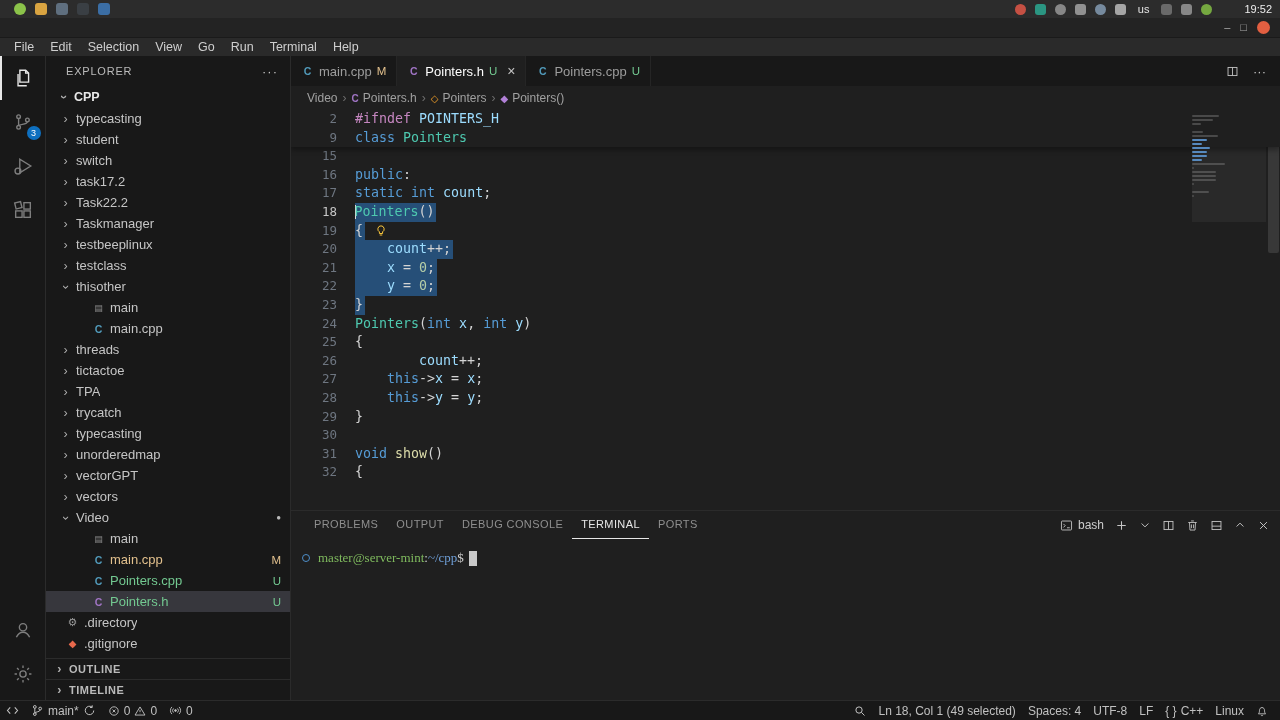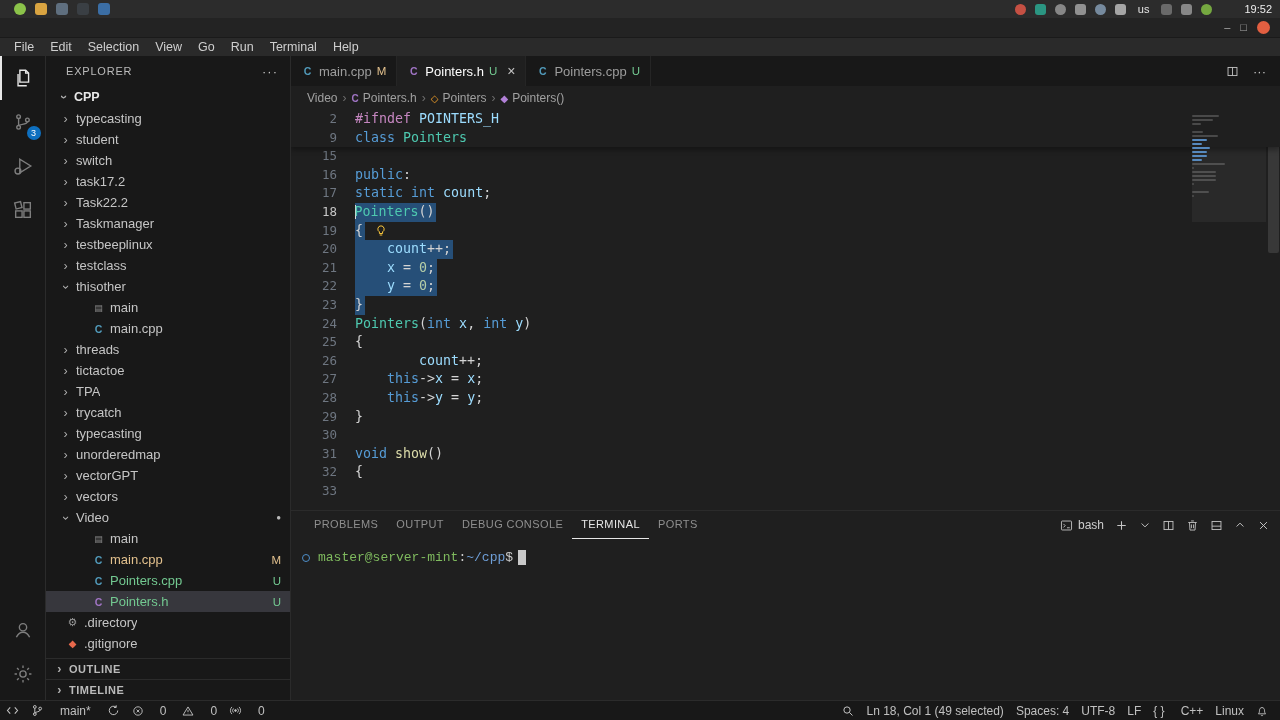--- a/index.html
+++ b/index.html
@@ -92,33 +92,33 @@
   .vthumb{position:absolute;top:3px;right:1px;width:11px;height:140px;background:rgba(121,121,121,.28);border-radius:2px}
 
   
   .panel{height:190px;flex:none;border-top:1px solid #2b2b2b;background:#1f1f1f;display:flex;flex-direction:column}
   .panel-head{height:28px;flex:none;display:flex;align-items:center;padding:0 10px 0 14px}
   .panel-tab{font-size:11px;letter-spacing:.4px;color:#8f8f8f;padding:0 9px;height:28px;line-height:27px}
   .panel-tab.active{color:#e7e7e7;border-bottom:1px solid #e7e7e7}
   .panel-actions{margin-left:auto;display:flex;align-items:center;gap:11px;color:#c5c5c5}
   .bash-item{display:flex;align-items:center;gap:5px;font-size:12px;color:#ccc}
   .picon{display:flex;align-items:center;color:#c5c5c5}
-  .terminal{flex:1;font-family:Liberation Mono, monospace;font-size:13px;padding:11px 0 0 11px}
+  .terminal{flex:1;font-family:Liberation Serif, serif;font-size:13px;padding:11px 0 0 11px}
   .tline{display:flex;align-items:center}
   .deco{width:8px;height:8px;border:1px solid #4d8ec9;border-radius:50%;flex:none;margin-right:8px}
   .p-user{color:#7fba5e}
   .p-path{color:#6f9fd8}
   .p-sym{color:#cccccc}
   .tcursor{display:inline-block;width:8px;height:15px;background:#c9c9c9;margin-left:5px}
 
   
   .statusbar{height:20px;flex:none;background:#181818;border-top:1px solid #2b2b2b;display:flex;align-items:center;font-size:12px;color:#c0c0c0;padding-right:6px}
   .sb-left{display:flex;align-items:center;height:20px}
   .sb-right{margin-left:auto;display:flex;align-items:center;height:20px}
-  .sb-item{display:flex;align-items:center;gap:16px;padding:0 6px;height:20px;white-space:nowrap}
+  .sb-item{display:flex;align-items:center;gap:4px;padding:0 6px;height:20px;white-space:nowrap}
   svg{display:block}
 </style>
 </head>
 <body>
 
 <div class="screen">
 
   <div class="sysbar">
     <div class="launchers" id="launchers">
         <span class="launcher circle" style="background: rgb(139, 195, 74);"></span>
@@ -457,21 +457,20 @@
           <div class="cline"><span class="lnum">23</span><span class="lcontent sel"><span class="t-pl">}</span></span></div>
           <div class="cline"><span class="lnum">24</span><span class="lcontent"><span class="t-cls">Pointers</span><span class="t-pl">(</span><span class="t-kw">int</span><span class="t-pl"> </span><span class="t-var">x</span><span class="t-pl">, </span><span class="t-kw">int</span><span class="t-pl"> </span><span class="t-var">y</span><span class="t-pl">)</span></span></div>
           <div class="cline"><span class="lnum">25</span><span class="lcontent"><span class="t-pl">{</span></span></div>
           <div class="cline"><span class="lnum">26</span><span class="lcontent"><span class="t-pl">        </span><span class="t-var">count</span><span class="t-pl">++;</span></span></div>
           <div class="cline"><span class="lnum">27</span><span class="lcontent"><span class="t-pl">    </span><span class="t-kw">this</span><span class="t-pl">-&gt;</span><span class="t-var">x</span><span class="t-pl"> = </span><span class="t-var">x</span><span class="t-pl">;</span></span></div>
           <div class="cline"><span class="lnum">28</span><span class="lcontent"><span class="t-pl">    </span><span class="t-kw">this</span><span class="t-pl">-&gt;</span><span class="t-var">y</span><span class="t-pl"> = </span><span class="t-var">y</span><span class="t-pl">;</span></span></div>
           <div class="cline"><span class="lnum">29</span><span class="lcontent"><span class="t-pl">}</span></span></div>
           <div class="cline"><span class="lnum">30</span><span class="lcontent"></span></div>
           <div class="cline"><span class="lnum">31</span><span class="lcontent"><span class="t-kw">void</span><span class="t-pl"> </span><span class="t-fn">show</span><span class="t-pl">()</span></span></div>
           <div class="cline"><span class="lnum">32</span><span class="lcontent"><span class="t-pl">{</span></span></div>
-          <div class="cline"><span class="lnum">33</span><span class="lcontent"></span></div>
         </div>
       <div class="panel">
         <div class="panel-head">
           <div style="display:flex" id="panel-tabs">
               <span class="panel-tab">PROBLEMS</span>
               <span class="panel-tab">OUTPUT</span>
               <span class="panel-tab">DEBUG CONSOLE</span>
               <span class="panel-tab active">TERMINAL</span>
               <span class="panel-tab">PORTS</span>
             </div>

